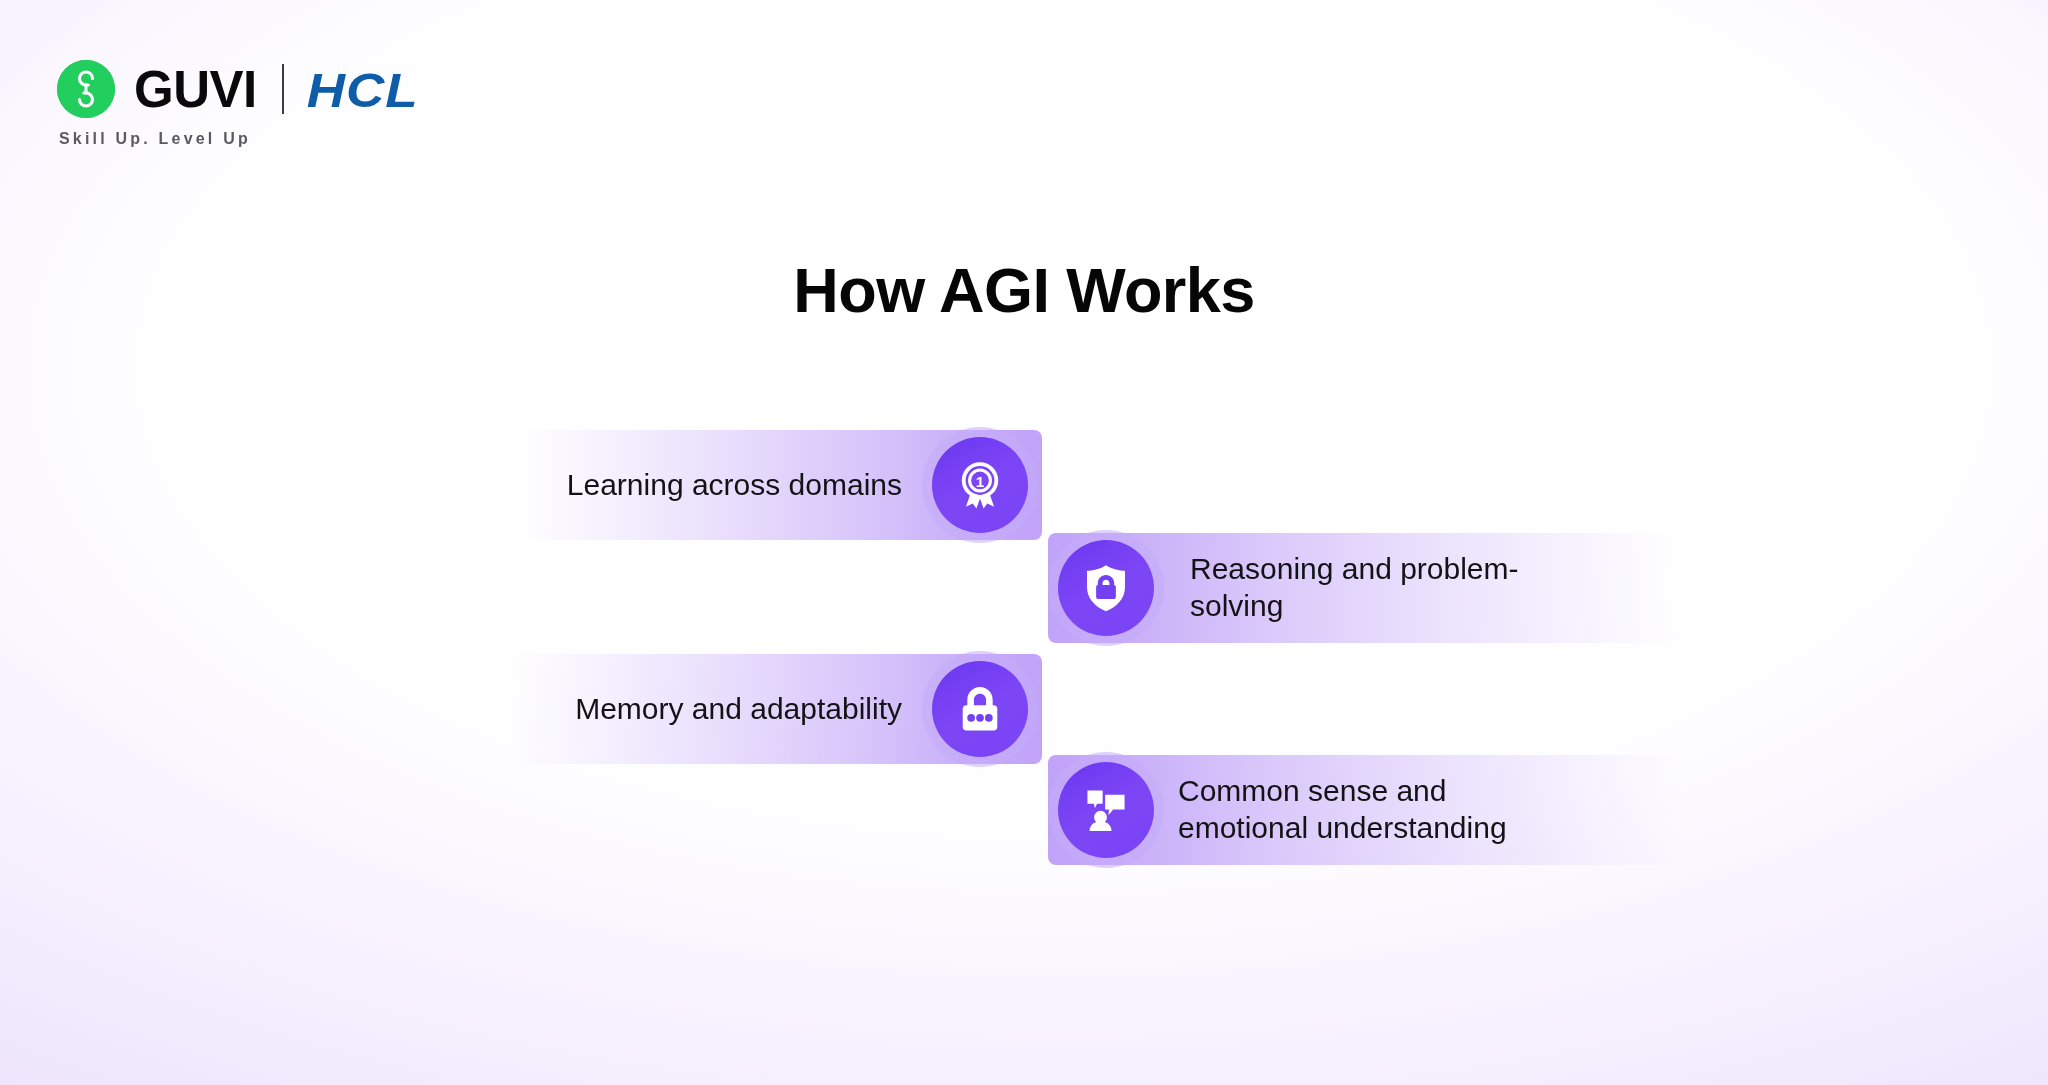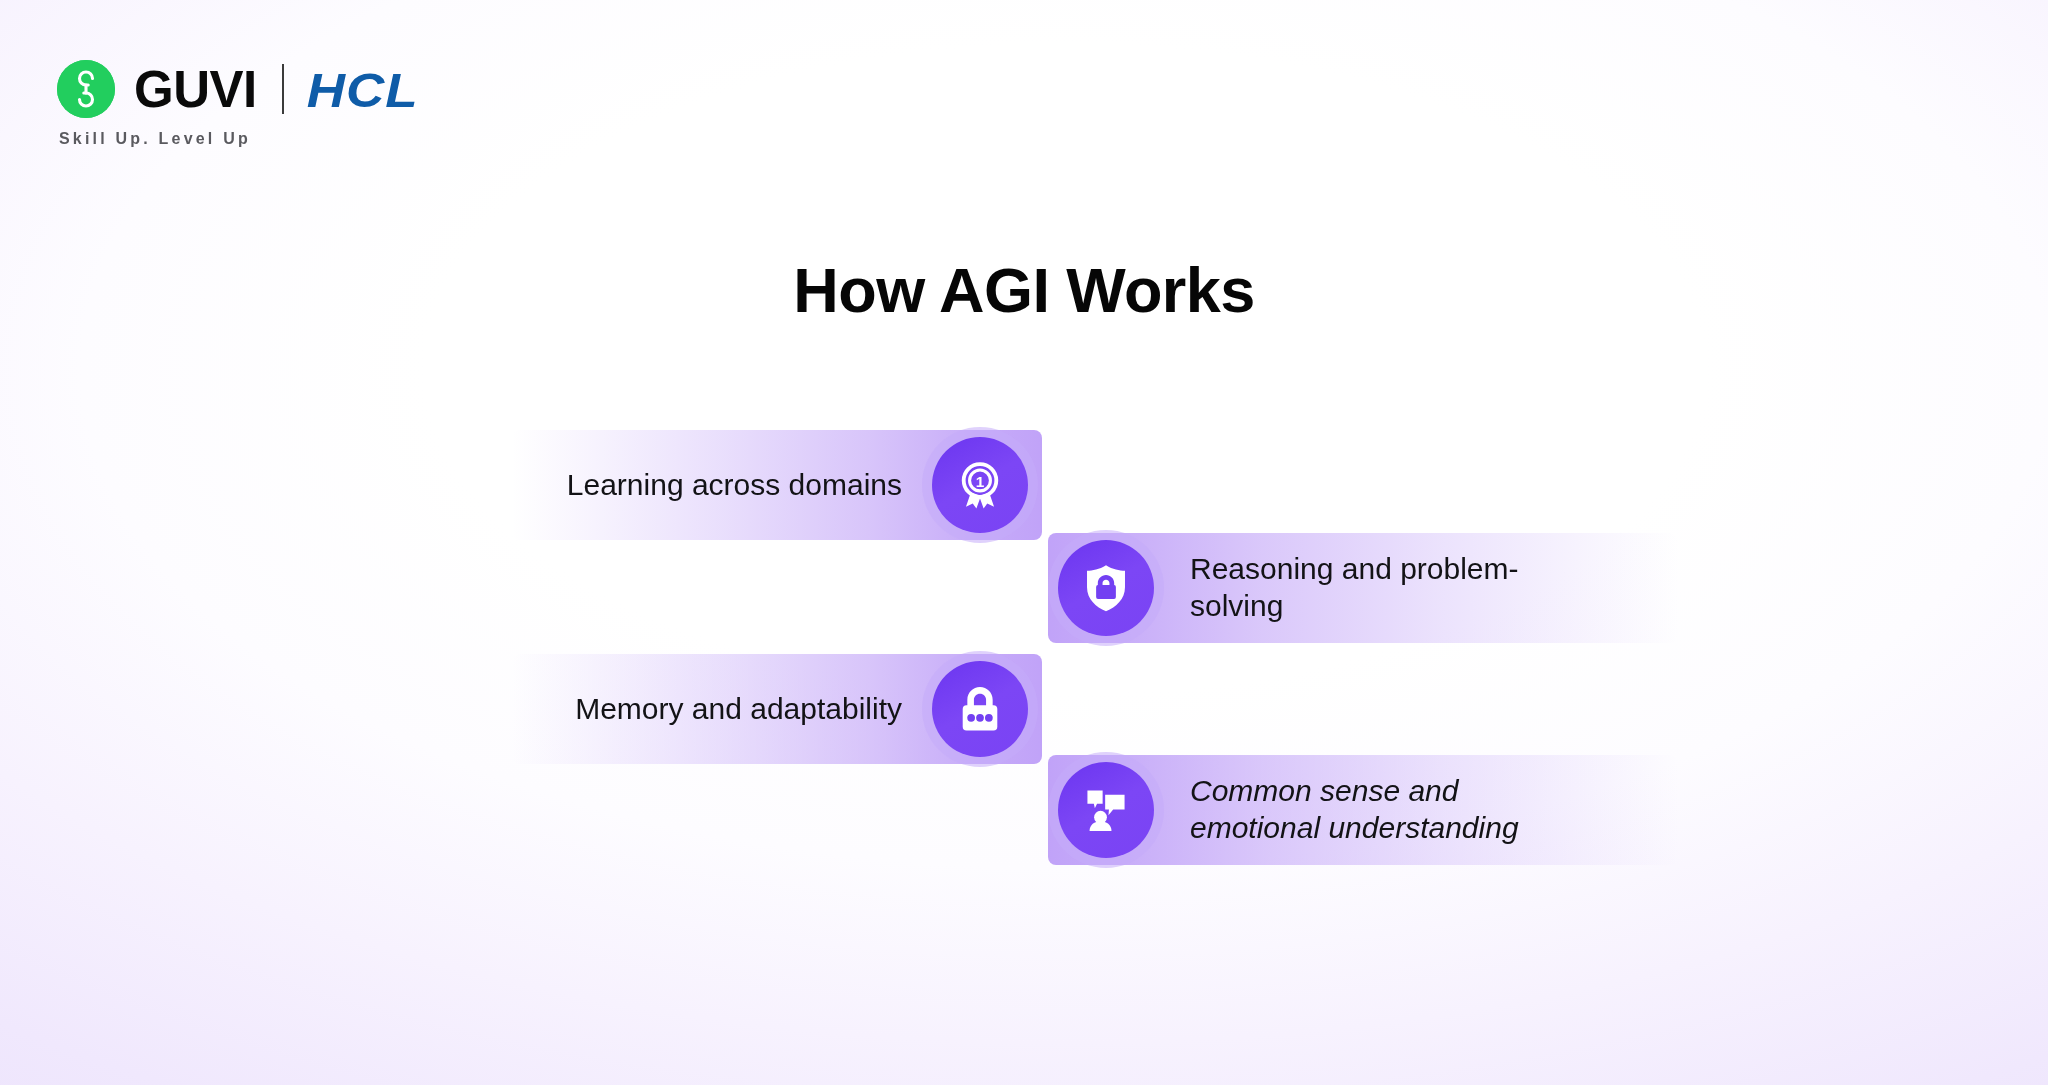--- a/index.html
+++ b/index.html
@@ -196,21 +196,21 @@
   #row-0 .bubble    { margin-left: 20px; }
 
   #row-1 { left: 1048px; width: 630px;  top: 533px; }
   #row-1 .row-label { margin-left: 26px; width: 350px; }
 
   #row-2 { left: 512px;  width: 530px;  top: 654px; }
   #row-2 .row-label { width: 390px; }
   #row-2 .bubble    { margin-left: 20px; }
 
   #row-3 { left: 1048px; width: 630px;  top: 755px; }
-  #row-3 .row-label { margin-left: 26px; width: 360px; font-style: italic; }
+  #row-3 .row-label { margin-left: 14px; width: 360px; }
 </style>
 </head>
 <body>
 
 <div id="slide">
 
   <div id="title">How AGI Works</div>
 
   <div id="brand">
     <div class="brand-row">

